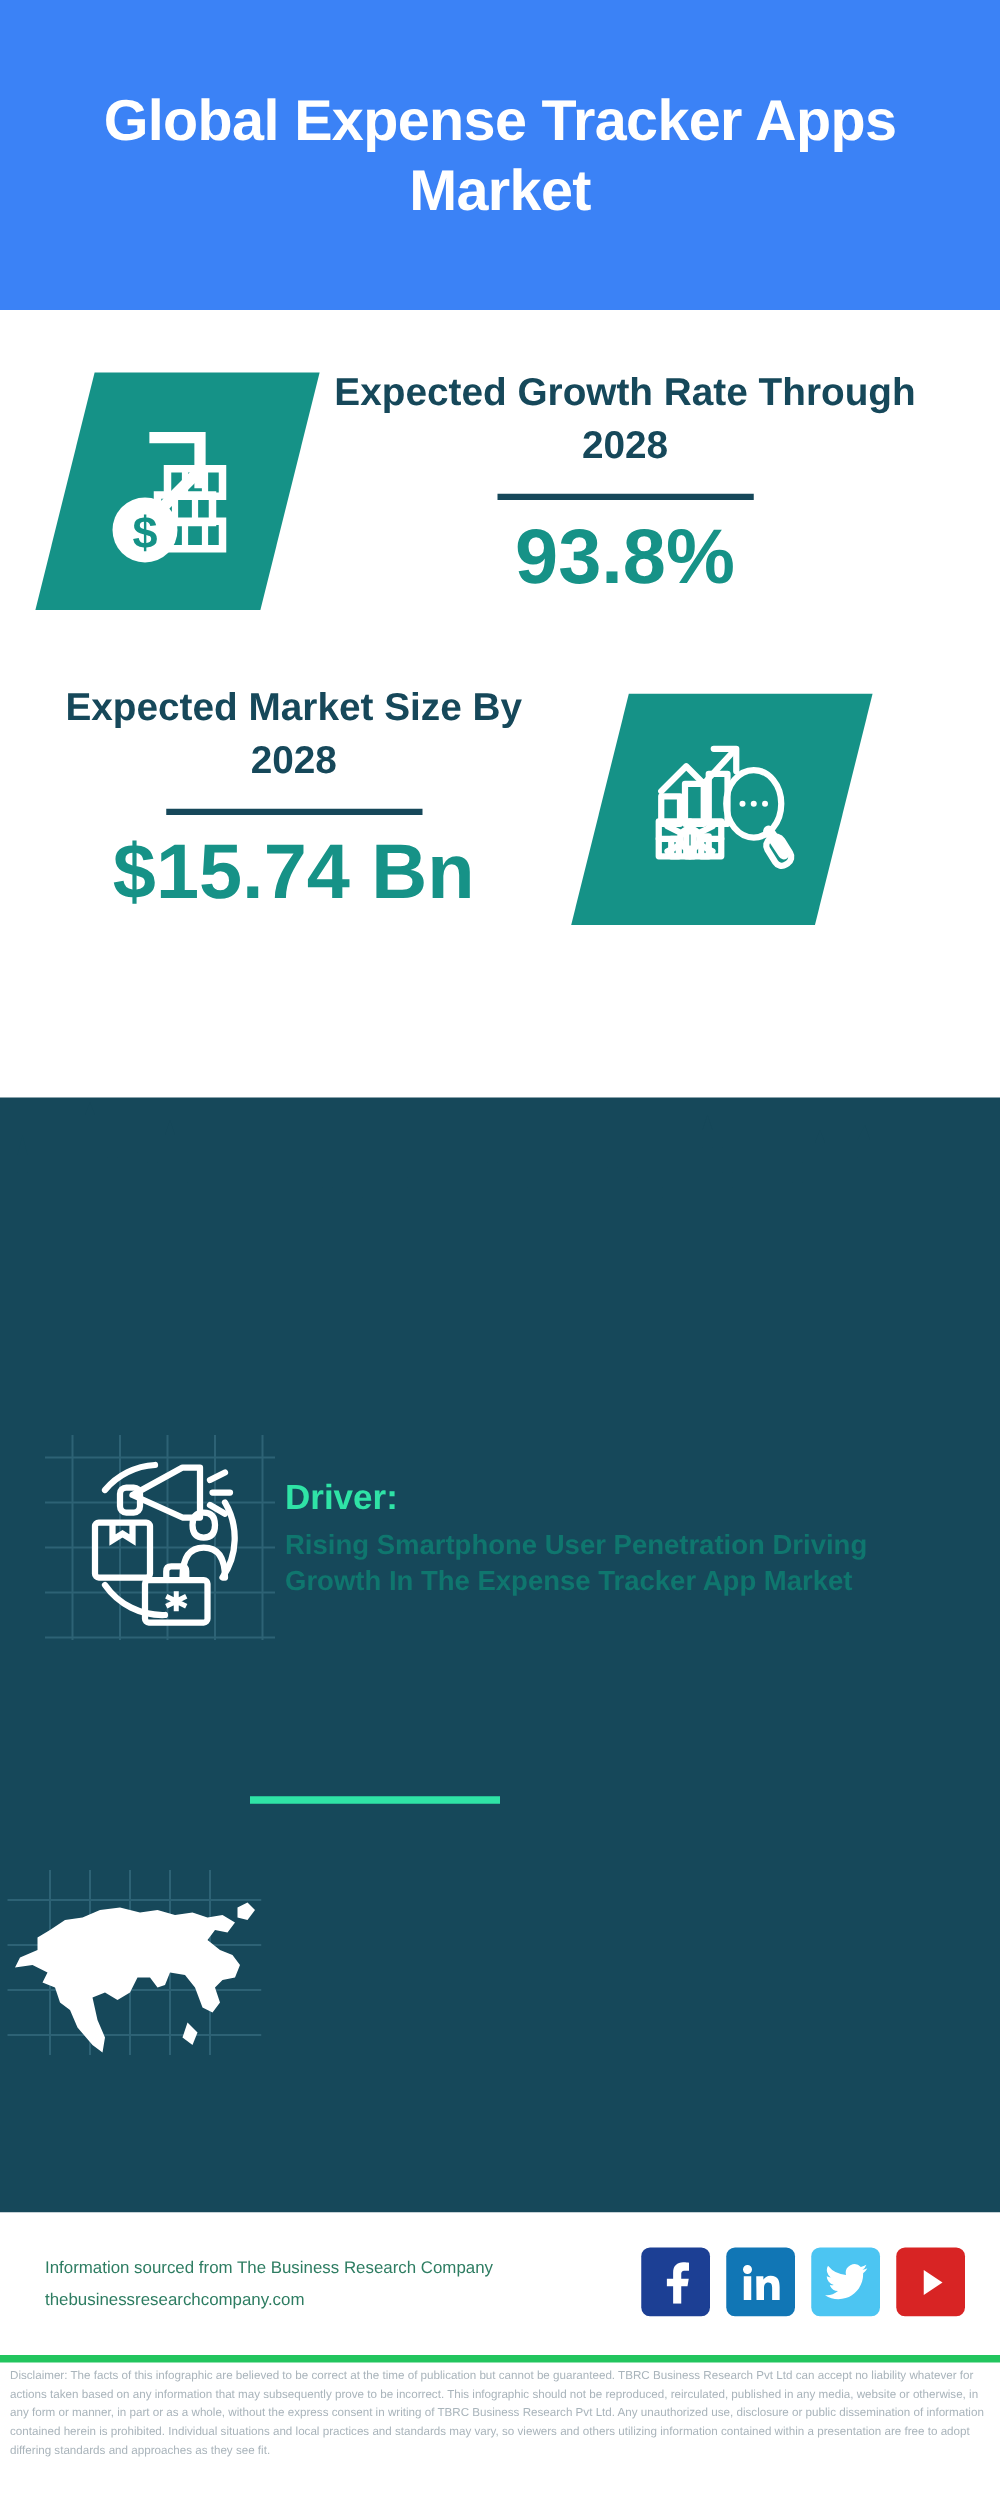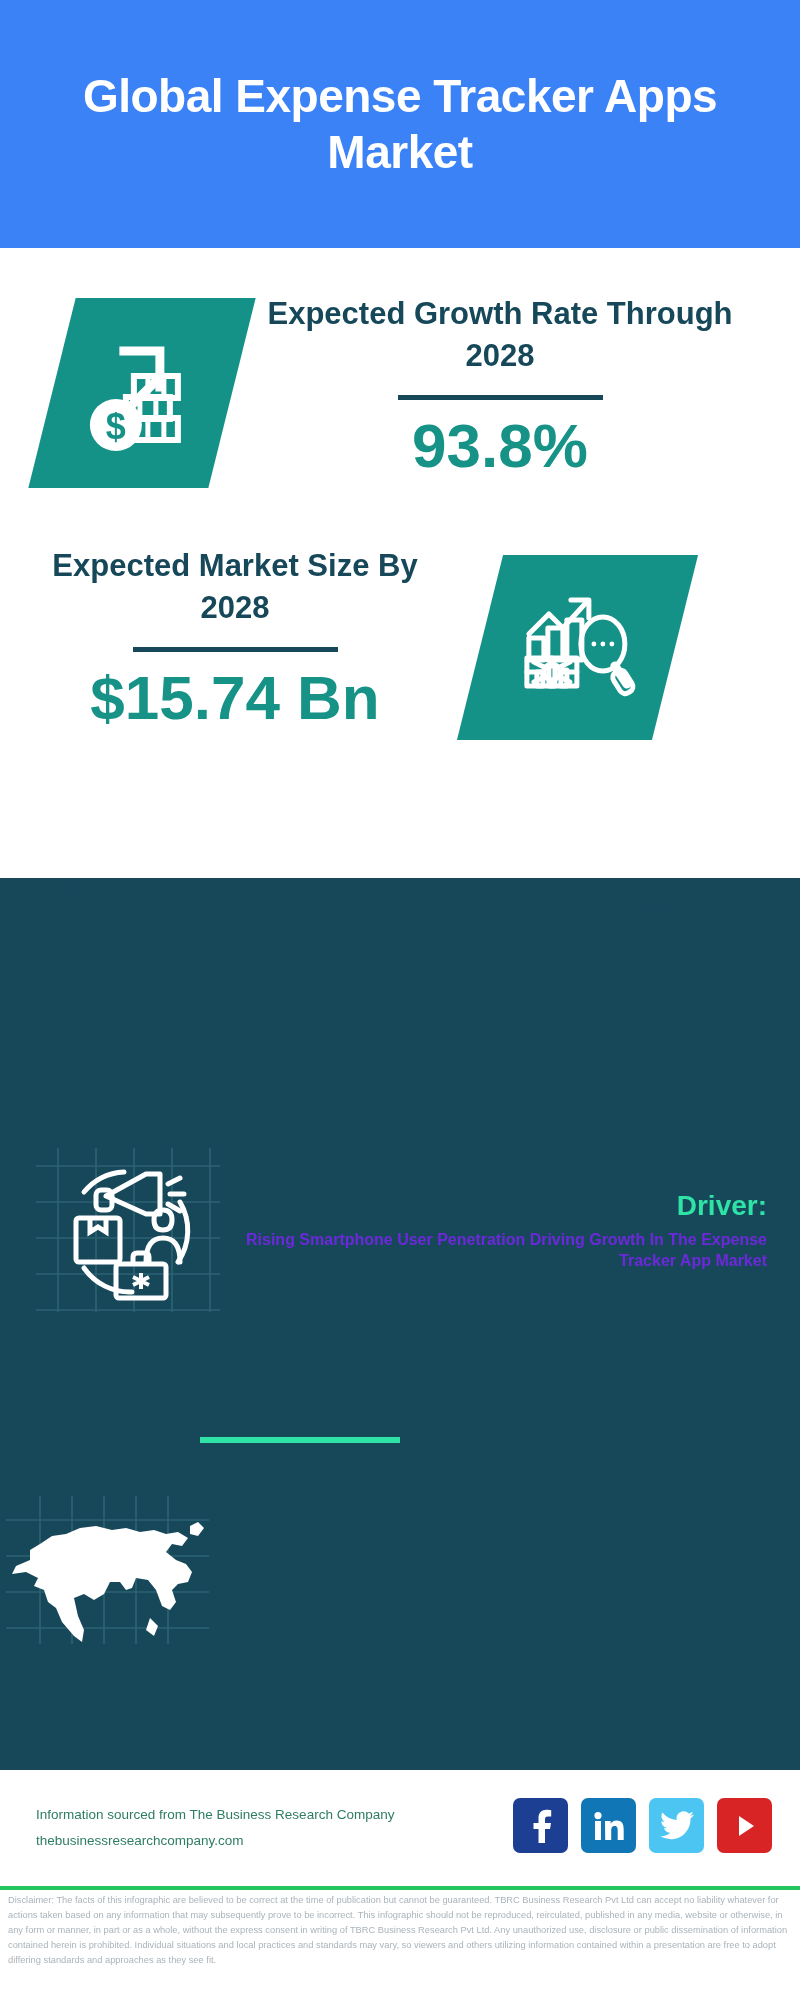--- a/index.html
+++ b/index.html
@@ -133,34 +133,34 @@
     align-items: center;
   }
   .driver-icon-wrap {
     position: relative;
     width: 200px; height: 180px;
     flex: 0 0 200px;
     margin-left: 28px;
   }
   .driver-text {
     flex: 1;
-    text-align: right;
+    text-align: left;
     padding-right: 33px;
   }
   .driver-heading {
     color: #2fe3a6;
     font-size: 28px;
     font-weight: bold;
     line-height: 1.3;
     margin-bottom: 4px;
     font-family: "Liberation Sans", sans-serif;
   }
   .driver-body {
-    color: #6d28d9;
-    font-size: 16px;
+    color: #0f766e;
+    font-size: 22px;
     font-weight: bold;
     line-height: 1.34;
     font-family: "Liberation Sans", sans-serif;
   }
 
   
   .mint-rule {
     position: absolute;
     left: 200px; top: 1437px;
     width: 200px; height: 6px;
@@ -198,21 +198,21 @@
     width: 215px; height: 160px;
     margin-right: 25px;
   }
 
   
   .footer {
     position: absolute;
     left: 0; top: 1770px;
     width: 800px; height: 120px;
     background: #ffffff;
-    border-bottom: 4px solid #22c55e;
+    border-bottom: 6px solid #22c55e;
     display: flex;
     align-items: center;
   }
   .footer-src {
     margin-left: 36px;
     color: #2e7d62;
     font-size: 13.5px;
     line-height: 1.9;
     font-family: "Liberation Sans", sans-serif;
   }

